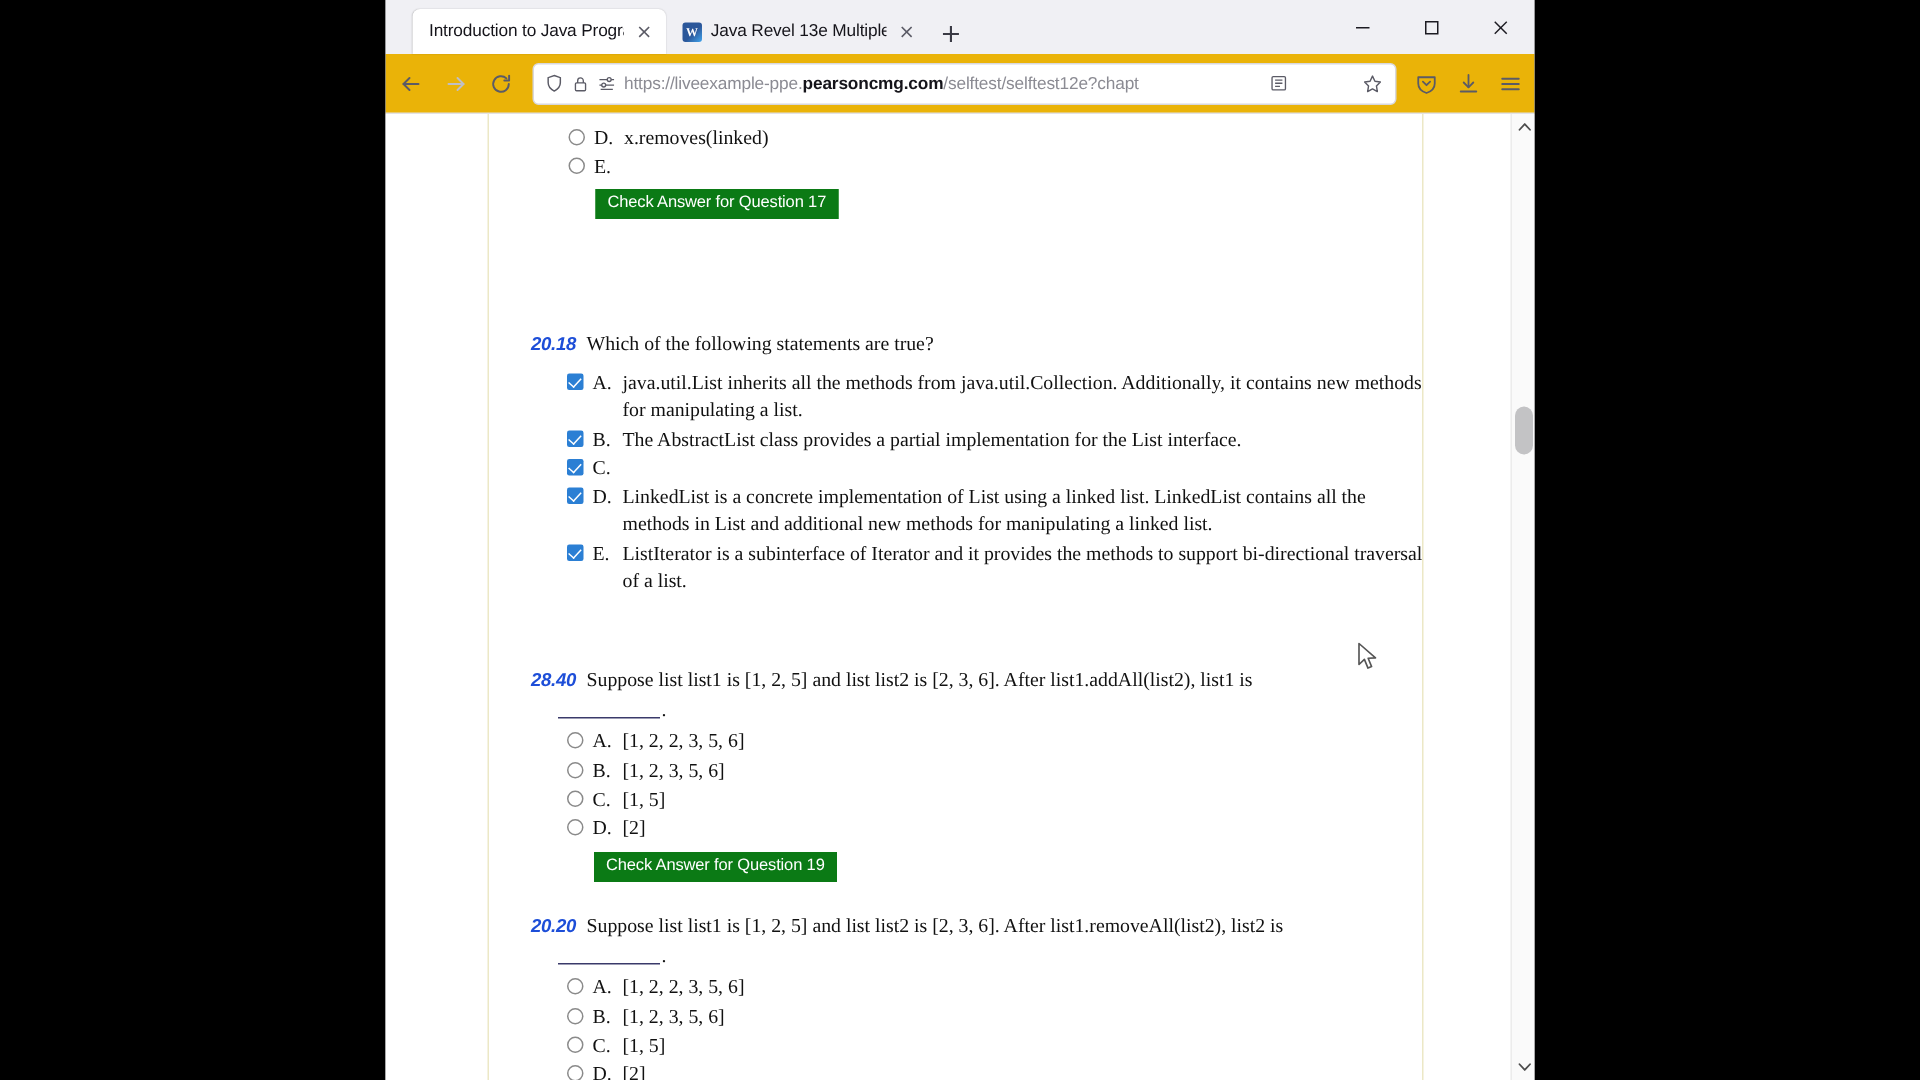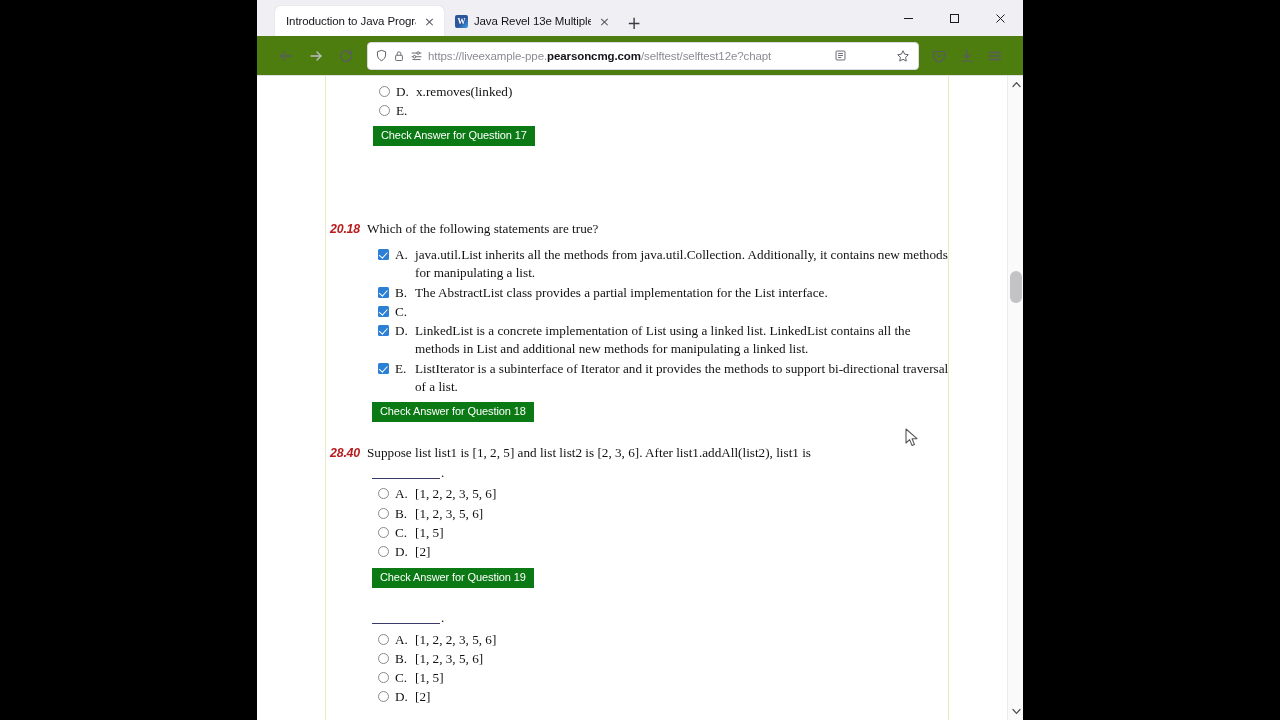--- a/index.html
+++ b/index.html
@@ -81,24 +81,24 @@
     width: 46px; height: 36px;
     display: flex; align-items: center; justify-content: center;
     font-size: 12px; color: #1c1b22;
     font-family: "DejaVu Sans", sans-serif;
   }
   .win-ctl.min { font-size: 14px; }
 
   
   #nav-bar {
     height: 40px;
-    background: #4d7c0f;
+    background: #eab308;
     display: flex;
     align-items: center;
-    padding: 0 14px;
+    padding: 0 2px;
     gap: 0;
     border-bottom: 1px solid #e2e2e6;
   }
   .nav-btn {
     width: 30px; height: 28px;
     display: flex; align-items: center; justify-content: center;
     color: #5b5b66;
   }
   .nav-btn.disabled { color: #bfbfc6; }
   .nav-btn svg { display: block; }
@@ -179,22 +179,23 @@
     gap: 7px;
     font-size: 13.2px;
     line-height: 1.42;
   }
   .q-num {
     flex: 0 0 auto;
     font-family: "Liberation Sans", sans-serif;
     font-weight: bold;
     font-style: italic;
     font-size: 12.4px;
-    color: #b91c1c;
+    color: #1d4ed8;
     letter-spacing: -.2px;
+    margin-left: 24px;
   }
   .q-text { flex: 1; }
 
   .blank-line {
     margin: 3px 0 4px 43px;
     display: flex;
     align-items: flex-end;
     gap: 1px;
   }
   .blank-rule {
@@ -254,20 +255,21 @@
     display: inline-block;
     background: #0b7a15;
     color: #ffffff;
     font-family: "Liberation Sans", sans-serif;
     font-size: 11px;
     padding: 2px 7px 3px 7px;
     border: 1px solid #0b7a15;
     line-height: 1.18;
     letter-spacing: -.1px;
     white-space: nowrap;
+    margin-left: 24px;
   }
 
   
   #page-scrollbar {
     position: absolute;
     right: 0; top: 0; bottom: 0;
     width: 16px;
     background: #fafafa;
     border-left: 1px solid #ececec;
   }
@@ -480,23 +482,20 @@
             <span class="opt-text">LinkedList is a concrete implementation of List using a linked list. LinkedList contains all the methods in List and additional new methods for manipulating a linked list.</span>
           </div>
           <div class="option">
             <span class="opt-input">
                 <span class="check-box"></span>
               </span>
             <span class="opt-letter">E.</span>
             <span class="opt-text">ListIterator is a subinterface of Iterator and it provides the methods to support bi-directional traversal of a list.</span>
           </div>
         </div>
-        <div style="margin-left:115px;margin-top:5px;">
-          <span class="check-btn">Check Answer for Question 18</span>
-        </div>
       </div>
 
       <div class="q-block" style="top:368px;">
         <div class="q-line" style="margin-left:73px;margin-right:40px;">
           <span class="q-num">28.40</span>
           <span class="q-text">Suppose list list1 is [1, 2, 5] and list list2 is [2, 3, 6]. After list1.addAll(list2), list1 is</span>
         </div>
         <div class="blank-line" style="margin-left:115px;">
           <span class="blank-rule"></span>
           <span class="blank-dot">.</span>
@@ -530,20 +529,24 @@
             <span class="opt-letter">D.</span>
             <span class="opt-text">[2]</span>
           </div>
         </div>
         <div style="margin-left:115px;margin-top:5px;">
           <span class="check-btn">Check Answer for Question 19</span>
         </div>
       </div>
 
       <div class="q-block" style="top:532px;">
+        <div class="q-line" style="margin-left:73px;margin-right:40px;">
+          <span class="q-num">20.20</span>
+          <span class="q-text">Suppose list list1 is [1, 2, 5] and list list2 is [2, 3, 6]. After list1.removeAll(list2), list2 is</span>
+        </div>
         <div class="blank-line" style="margin-left:115px;">
           <span class="blank-rule"></span>
           <span class="blank-dot">.</span>
         </div>
         <div class="options" style="margin-left:115px;margin-top:6px;">
           <div class="option">
             <span class="opt-input">
                 <span class="radio-box"></span>
               </span>
             <span class="opt-letter">A.</span>

